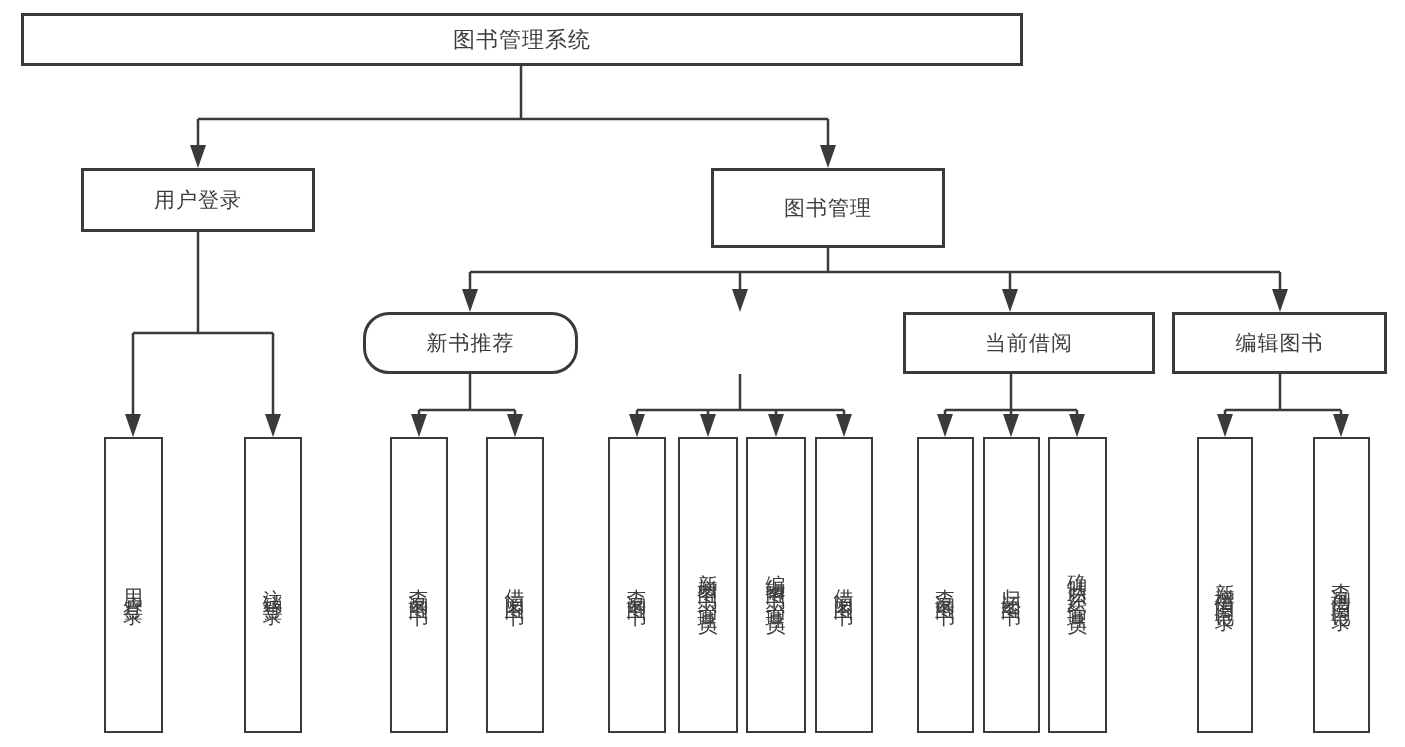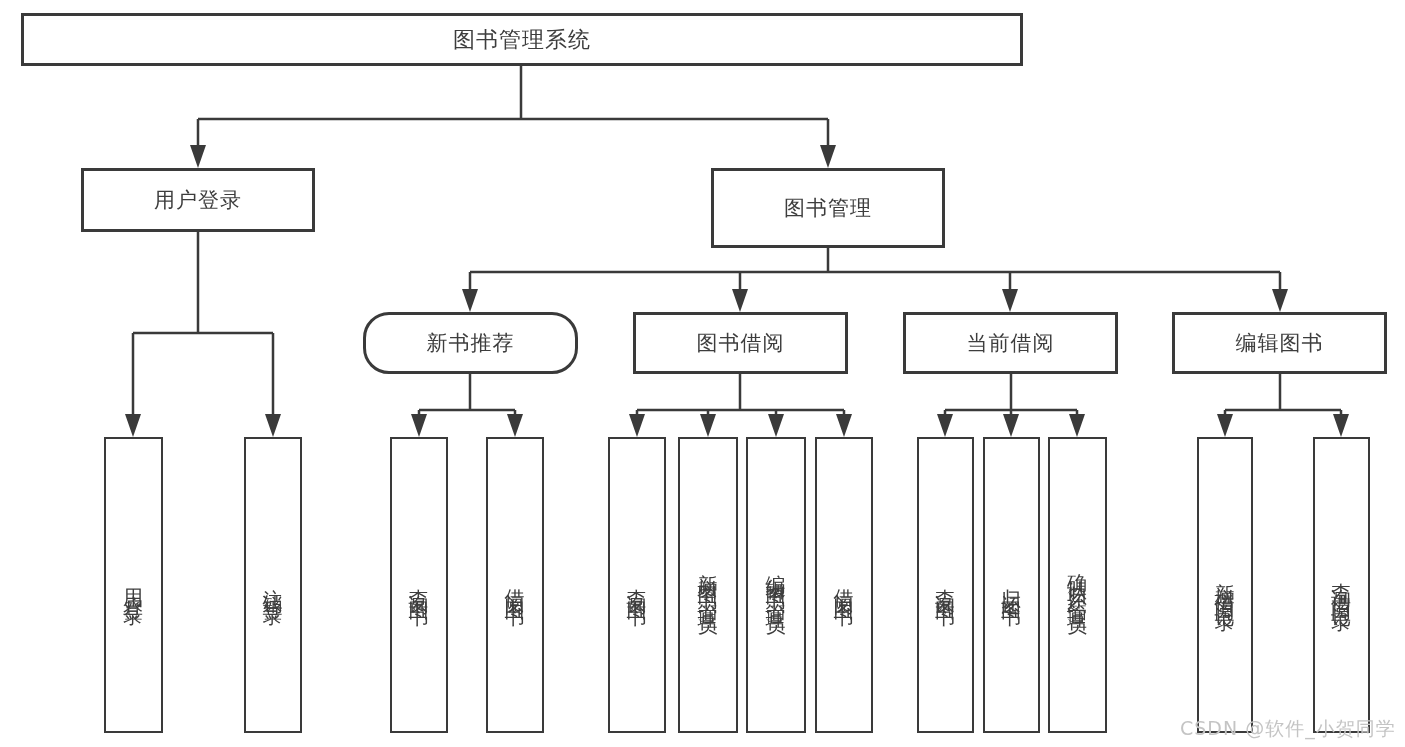--- a/index.html
+++ b/index.html
@@ -114,24 +114,21 @@
   <div class="node" style="left:81px; top:168px; width:234px; height:64px;">
     <span class="label">用户登录</span>
   </div>
   <div class="node" style="left:711px; top:168px; width:234px; height:80px;">
     <span class="label">图书管理</span>
   </div>
 
   <div class="node" style="left:363px; top:312px; width:215px; height:62px;border-radius:26px;">
     <span class="label">新书推荐</span>
   </div>
-  <div class="node" style="left:633px; top:312px; width:215px; height:62px;">
-    <span class="label">图书借阅</span>
-  </div>
-  <div class="node" style="left:903px; top:312px; width:215px; height:62px;">
+  <div class="node" style="left:903px; top:312px; width:252px; height:62px;">
     <span class="label">当前借阅</span>
   </div>
   <div class="node" style="left:1172px; top:312px; width:215px; height:62px;">
     <span class="label">编辑图书</span>
   </div>
 
   <div class="vnode" style="left:104px; width:59px;">
     <span class="vlabel">用户登录</span>
   </div>
   <div class="vnode" style="left:244px; width:58px;">
@@ -168,15 +165,14 @@
     <span class="vlabel">确认归还（管理员）</span>
   </div>
 
   <div class="vnode" style="left:1197px; width:56px;">
     <span class="vlabel">新增借阅记录</span>
   </div>
   <div class="vnode" style="left:1313px; width:57px;">
     <span class="vlabel">查询借阅记录</span>
   </div>
 
-  <div class="watermark">CSDN @软件_小贺同学</div>
 
 </div>
 
 </body></html>

